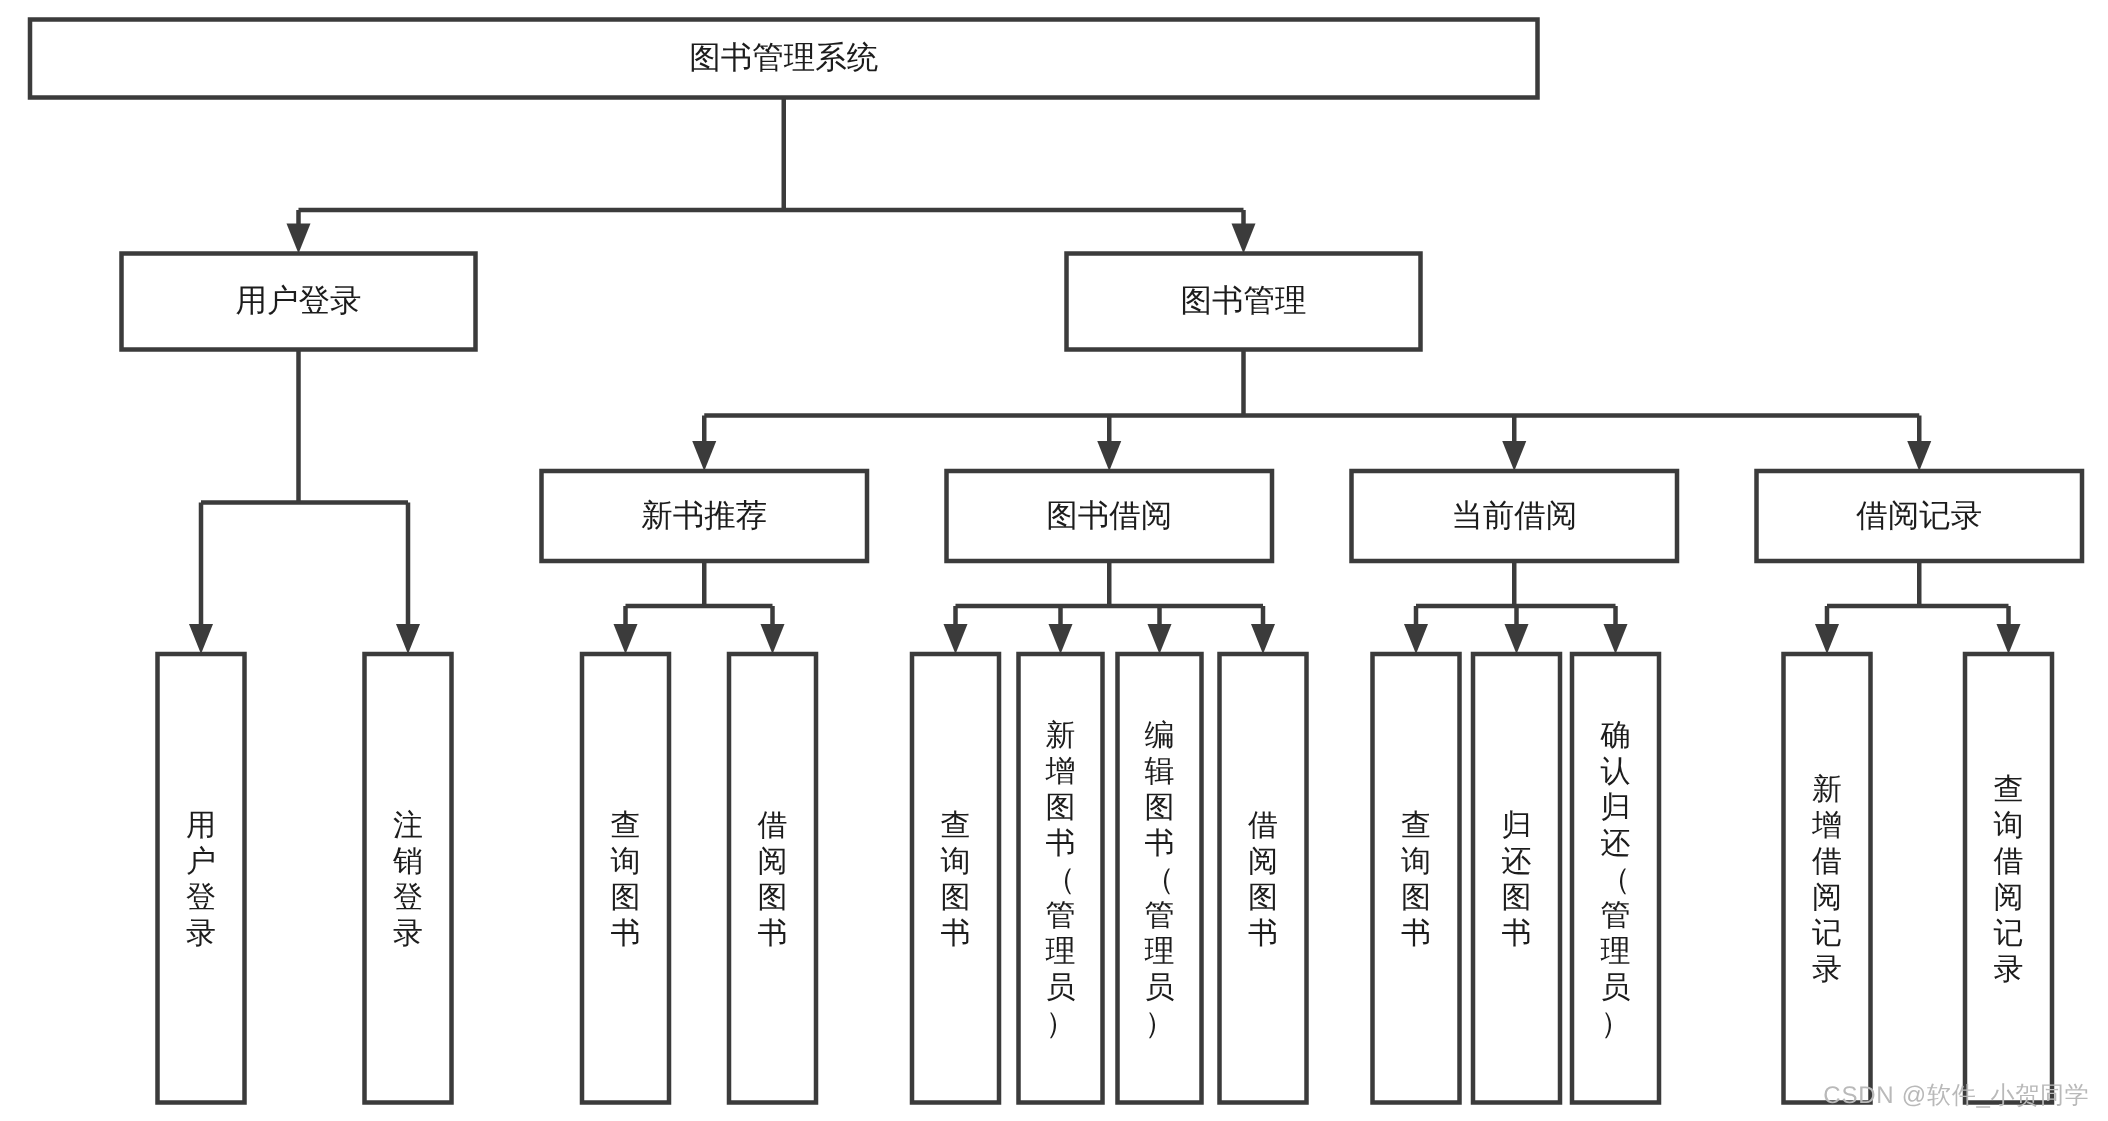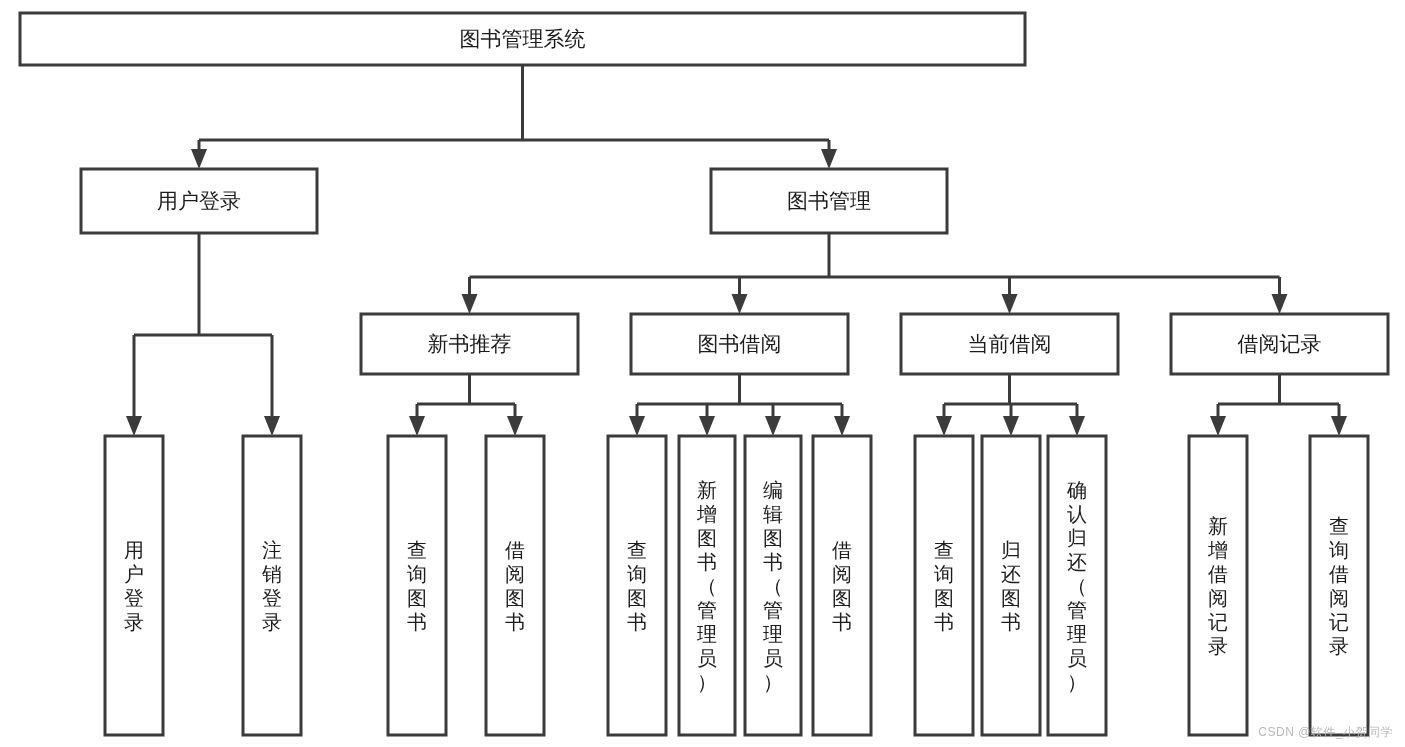--- a/index.html
+++ b/index.html
@@ -50,21 +50,21 @@
   }
   .arrow-head {
     fill: #3b3b3b;
     stroke: none;
   }
   .watermark {
     position: absolute;
     right: 12px;
     bottom: 6px;
     font-family: "Liberation Sans", "DejaVu Sans", sans-serif;
-    font-size: 12px;
+    font-size: 16px;
     color: #b9b9b9;
     letter-spacing: 0.5px;
     white-space: nowrap;
     user-select: none;
   }
 </style>
 </head>
 <body>
 
 <div id="diagram-root">

